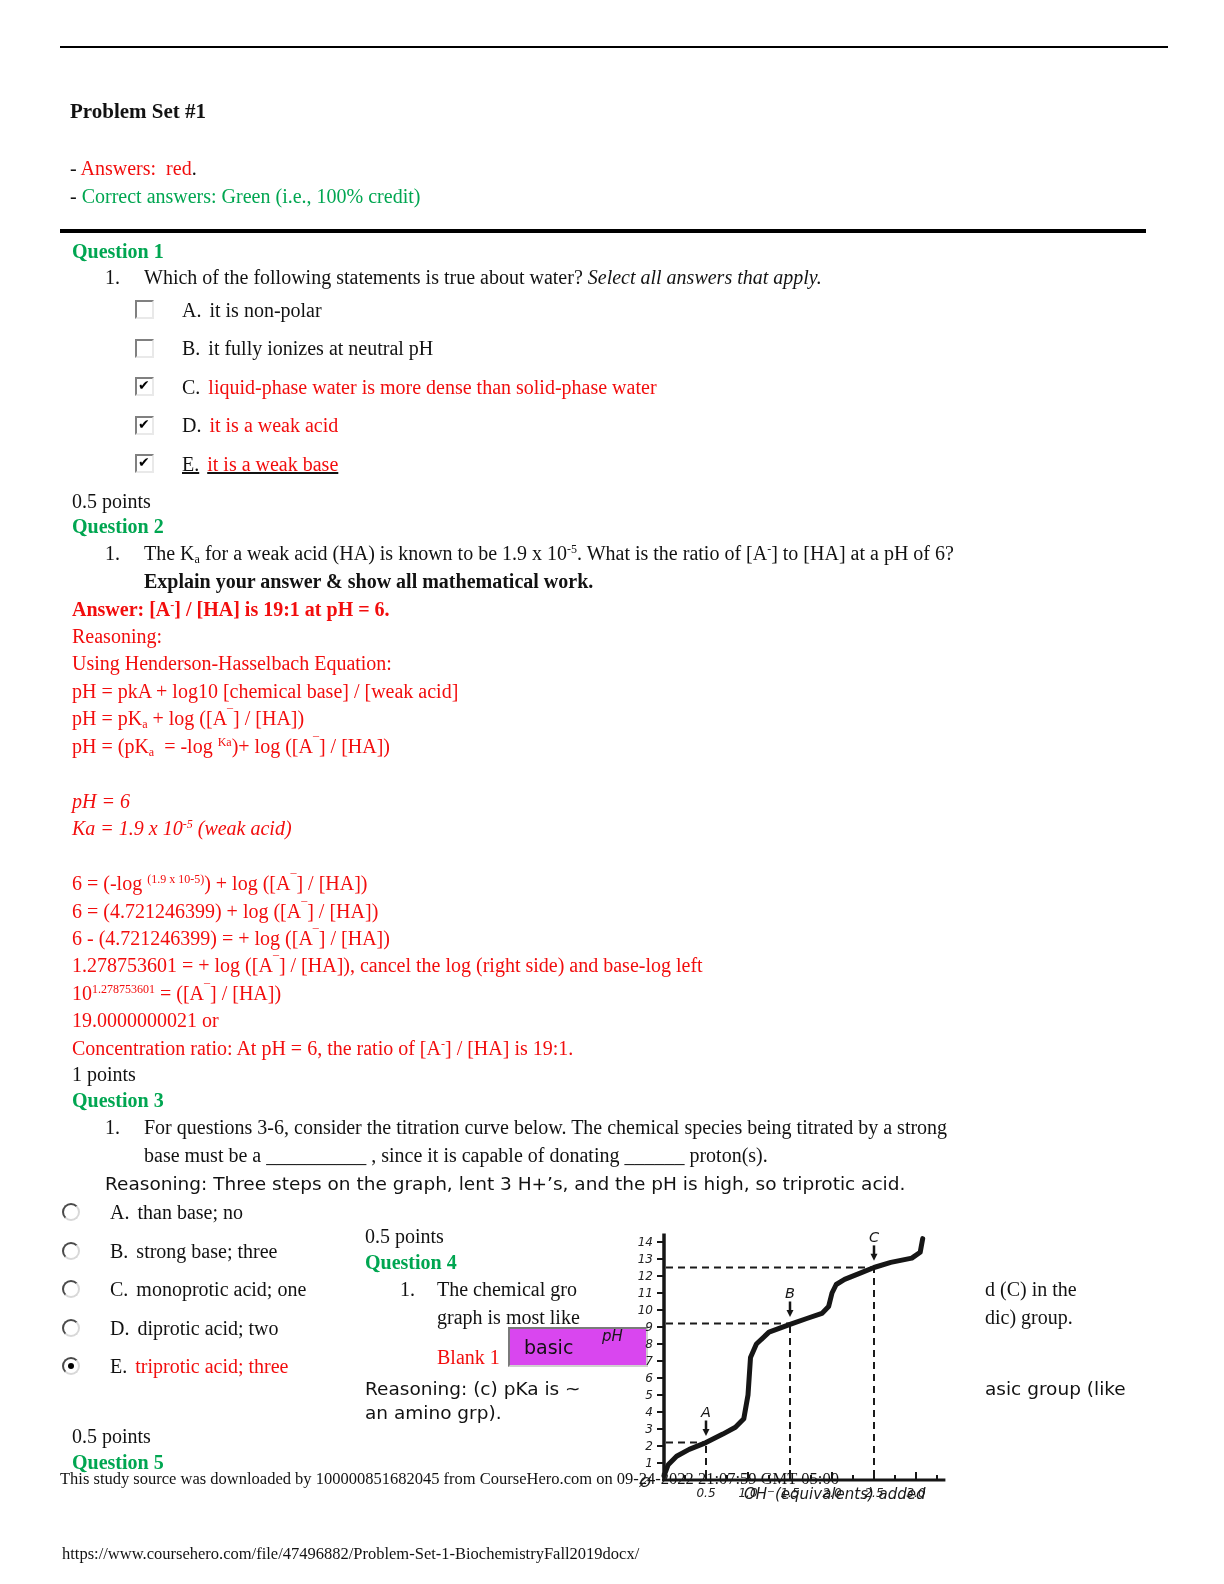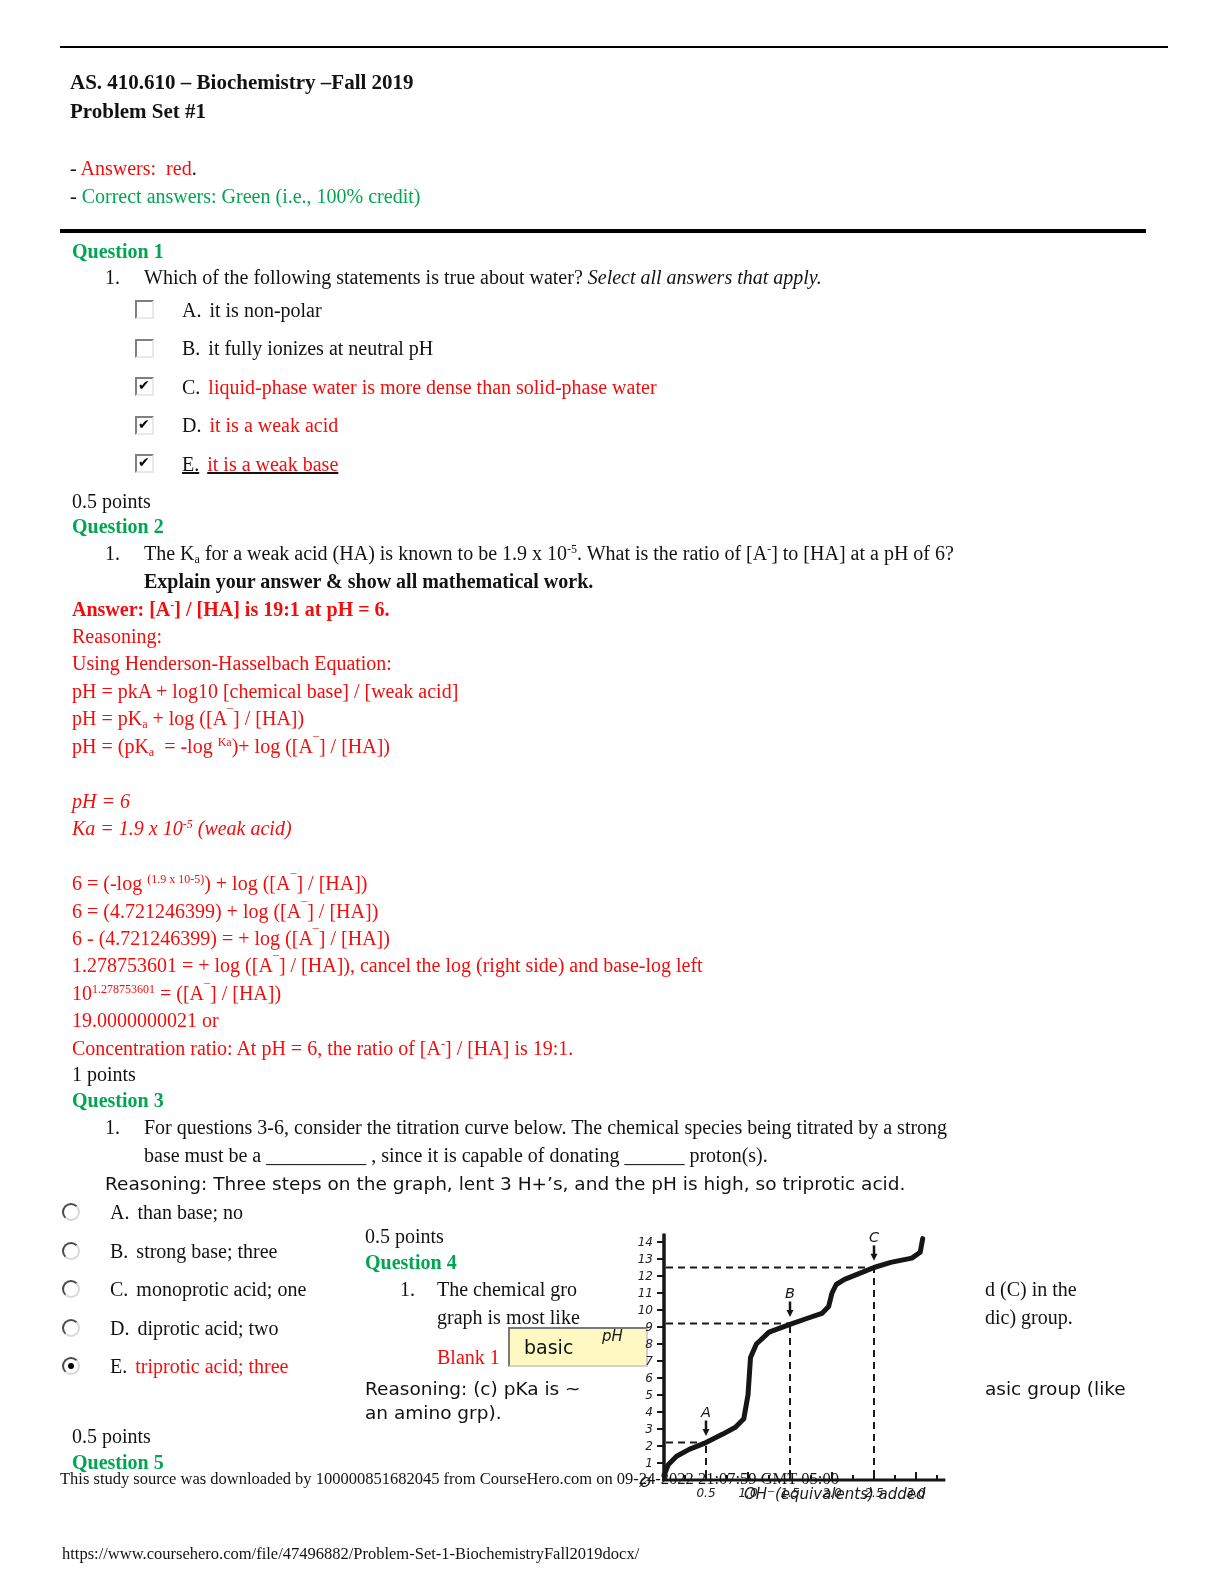--- a/index.html
+++ b/index.html
@@ -26,38 +26,37 @@
   .cb .ck{position:relative;top:-3px;left:1px;font-family:"DejaVu Sans",sans-serif;
           font-size:14px;font-weight:bold;color:#000;}
   .cb.checked .ck::before{content:"✔";}
   
   .rb{width:14px;height:14px;border-radius:50%;background:#fff;
       border-top:2px solid #4a4a4a;border-left:2px solid #4a4a4a;
       border-bottom:2px solid #d8d8d8;border-right:2px solid #d8d8d8;}
   .rb .dot{display:none;}
   .rb.sel .dot{display:block;width:6px;height:6px;border-radius:50%;background:#000;margin:4px auto 0;}
   .sans{font-family:"DejaVu Sans",sans-serif;font-size:18.5px;line-height:23px;}
-  .blankbox{width:122px;height:36px;background:#fef9c3;
+  .blankbox{width:122px;height:36px;background:#d946ef;
       border-top:2px solid #7a7a7a;border-left:2px solid #7a7a7a;
       border-bottom:2px solid #cfcfcf;border-right:2px solid #cfcfcf;
       font-family:"DejaVu Sans",sans-serif;font-size:19px;color:#111;
       padding:0 0 0 14px;outline:none;}
   
   svg .hw{font-family:"DejaVu Sans",sans-serif;font-style:italic;font-size:12px;fill:#222;}
   svg .hw2{font-family:"DejaVu Sans",sans-serif;font-style:italic;font-size:14.5px;fill:#181818;}
   svg .hw3{font-family:"DejaVu Sans",sans-serif;font-style:italic;font-size:15px;fill:#181818;}
   svg .dash{stroke:#1a1a1a;stroke-width:2;stroke-dasharray:7 5;fill:none;}
 </style>
 </head>
 <body>
 
 <div class="page">
 
   <div class="abs rule" style="left:60px;top:46px;width:1108px;height:2px;"></div>
-  <div class="abs b fs21" style="left:70px;top:70px;">AS. 410.610 – Biochemistry –Fall 2019</div>
   <div class="abs b fs21" style="left:70px;top:99px;">Problem Set #1</div>
 
   <div class="abs fs20" style="left:70px;top:156px;"><span>- </span><span class="red">Answers:  red</span><span>.</span></div>
   <div class="abs fs20" style="left:70px;top:184px;text-align:center;"><span>- </span><span class="green">Correct answers: Green (i.e., 100% credit)</span></div>
   <div class="abs rule" style="left:60px;top:229px;width:1086px;height:4px;"></div>
 
   <div class="abs b fs20 green" style="left:72px;top:239px;">Question 1</div>
   <div class="abs fs20" style="left:105px;top:265px;"><span class="qnum">1.</span><span>Which of the following statements is true about water? </span><span class="i">Select all answers that apply.</span></div>
 
   <div class="abs cb" style="left:135px;top:300px;"><span class="ck"></span></div>

